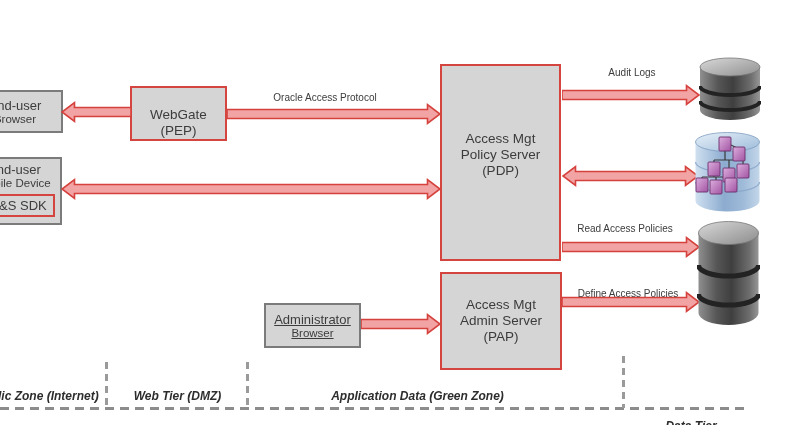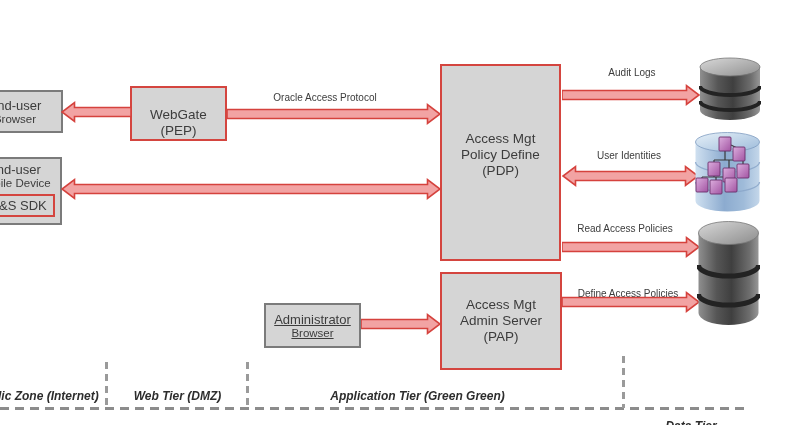--- a/index.html
+++ b/index.html
@@ -54,21 +54,21 @@
   <div class="dbox gray-border" style="left:-33px; top:157px; width:95px; height:68px; justify-content:flex-start; padding-top:3px;">
     <span class="t13">End-user</span>
     <span class="t11">Mobile Device</span>
     <div class="dbox red-border" style="left:11px; top:35px; width:75px; height:23px; background:#d5d5d5;">
       <span class="t13">M&amp;S SDK</span>
     </div>
   </div>
 
   <div class="dbox red-border" style="left:440px; top:64px; width:121px; height:197px; padding-bottom:16px;">
     <span class="t135">Access Mgt</span>
-    <span class="t135">Policy Define</span>
+    <span class="t135">Policy Server</span>
     <span class="t135">(PDP)</span>
   </div>
 
   <div class="dbox red-border" style="left:440px; top:272px; width:122px; height:98px;">
     <span class="t135">Access Mgt</span>
     <span class="t135">Admin Server</span>
     <span class="t135">(PAP)</span>
   </div>
 
   <div class="dbox gray-border" style="left:264px; top:303px; width:97px; height:45px;text-decoration:underline;">
@@ -103,21 +103,20 @@
   <svg class="arrow-svg" style="left:562px; top:289px;" width="138" height="26">
     <path d="M0,8.5 H124.5 V3.5 L137,13 L124.5,22.5 V17.5 H0 Z" fill="#f2a3a3" stroke="#d5423d" stroke-width="1.6"></path>
   </svg>
 
   <svg class="arrow-svg" style="left:361px; top:311px;" width="80" height="26">
     <path d="M0,8.5 H66.5 V3.5 L79,13 L66.5,22.5 V17.5 H0 Z" fill="#f2a3a3" stroke="#d5423d" stroke-width="1.6"></path>
   </svg>
 
   <div class="alabel" style="left:245px; top:92px; width:160px;">Oracle Access Protocol</div>
   <div class="alabel" style="left:572px; top:67px; width:120px;">Audit Logs</div>
-  <div class="alabel" style="left:569px; top:150px; width:120px;">User Identities</div>
   <div class="alabel" style="left:555px; top:223px; width:140px;">Read Access Policies</div>
   <div class="alabel" style="left:553px; top:288px; width:150px;">Define Access Policies</div>
 
   <svg class="db-svg" style="left:699px; top:57px;" width="62" height="65">
     <defs>
       <linearGradient id="gd1" x1="0" y1="0" x2="1" y2="0">
         <stop offset="0" stop-color="#8f8f8f"></stop>
           <stop offset="0.3" stop-color="#565656"></stop>
         <stop offset="0.55" stop-color="#3f3f3f"></stop>
           <stop offset="0.85" stop-color="#6e6e6e"></stop>
@@ -192,16 +191,16 @@
     <ellipse cx="31.5" cy="13" rx="30" ry="11.5" fill="url(#gt2)" stroke="#767676" stroke-width="0.8"></ellipse>
   </svg>
 
   <div class="hdash"></div>
   <div class="vdash" style="left:105px; top:362px; height:46px;"></div>
   <div class="vdash" style="left:246px; top:362px; height:46px;"></div>
   <div class="vdash" style="left:622px; top:356px; height:52px;"></div>
 
   <div class="zone-label" style="left:-30px; width:134px;">Public Zone (Internet)</div>
   <div class="zone-label" style="left:115px; width:125px;">Web Tier (DMZ)</div>
-  <div class="zone-label" style="left:325px; width:185px;">Application Tier (Green Green)</div>
+  <div class="zone-label" style="left:325px; width:185px;">Application Data (Green Zone)</div>
   <div class="zone-label" style="left:640px; width:102px;margin-top:30px;">Data Tier</div>
 
 </div>
 
 </body></html>

